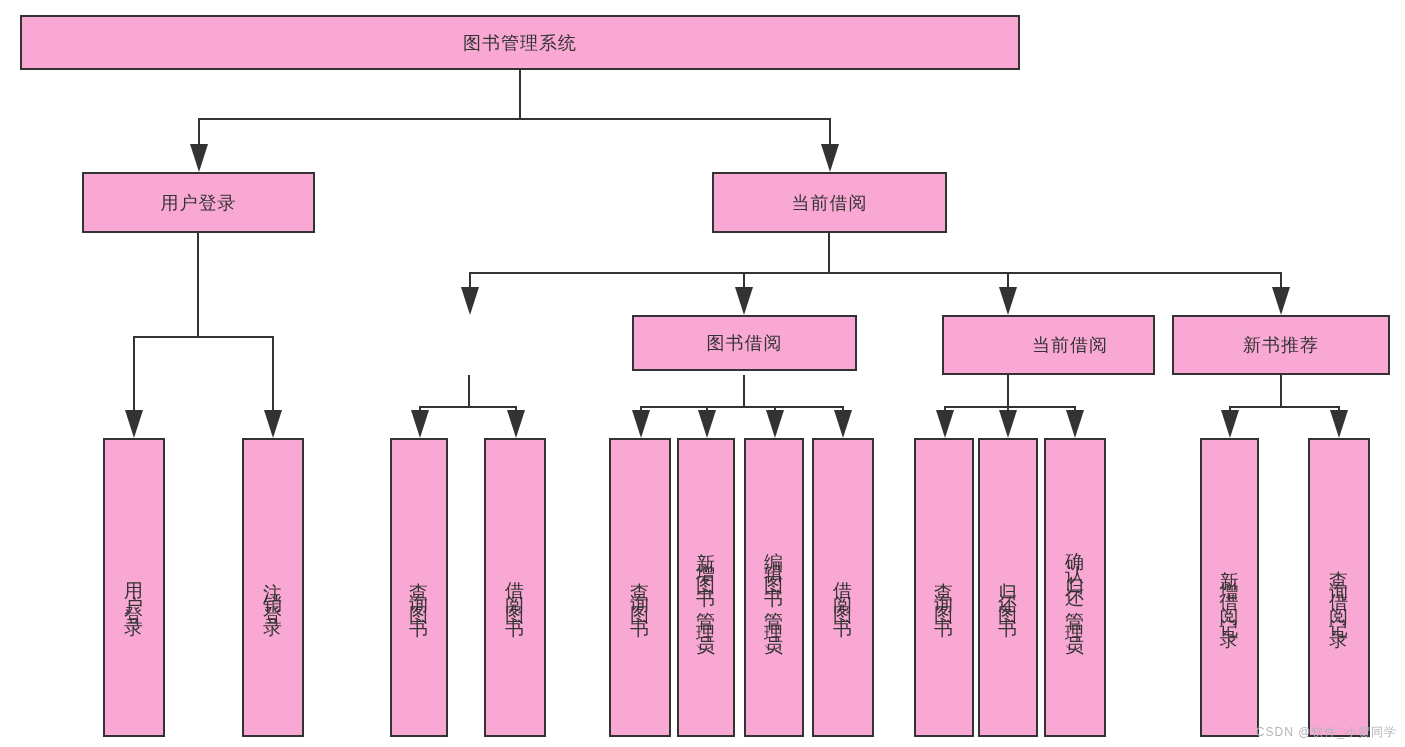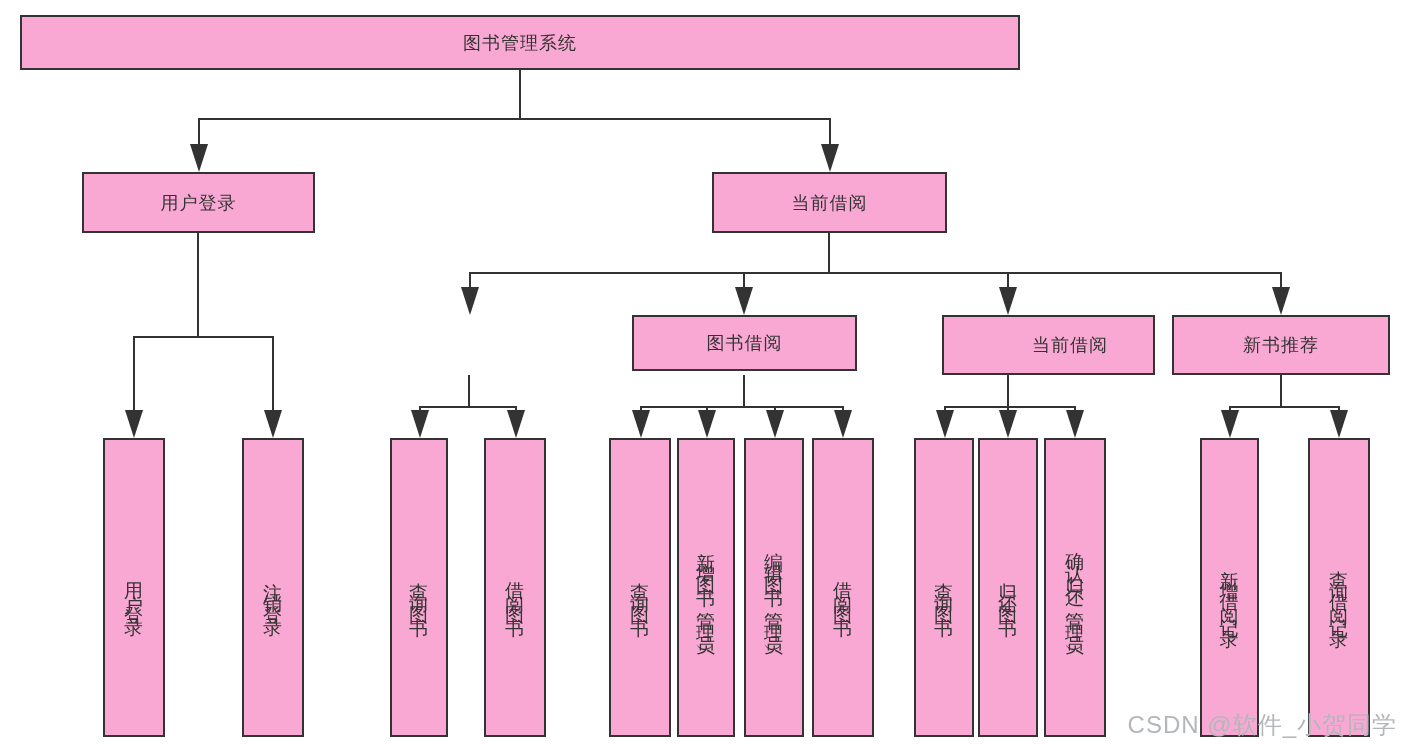--- a/index.html
+++ b/index.html
@@ -34,21 +34,21 @@
   .drop .stem{position:absolute;left:8px;top:0;bottom:18px;width:2px;background:#333333;}
   .drop .head{
     position:absolute;left:0;bottom:0;width:0;height:0;
     border-left:9px solid transparent;
     border-right:9px solid transparent;
     border-top:28px solid #333333;
   }
   .watermark{
     position:absolute;
     right:8px;bottom:6px;
-    font-size:24px;
+    font-size:12px;
     color:#b3b6ba;
     letter-spacing:1px;
     white-space:nowrap;
   }
 </style>
 </head>
 <body>
 
 <div class="canvas">
 

